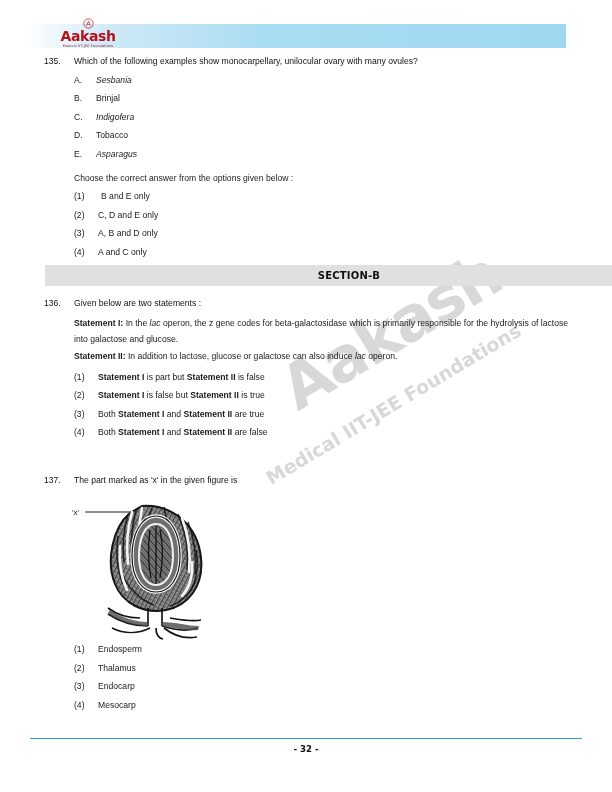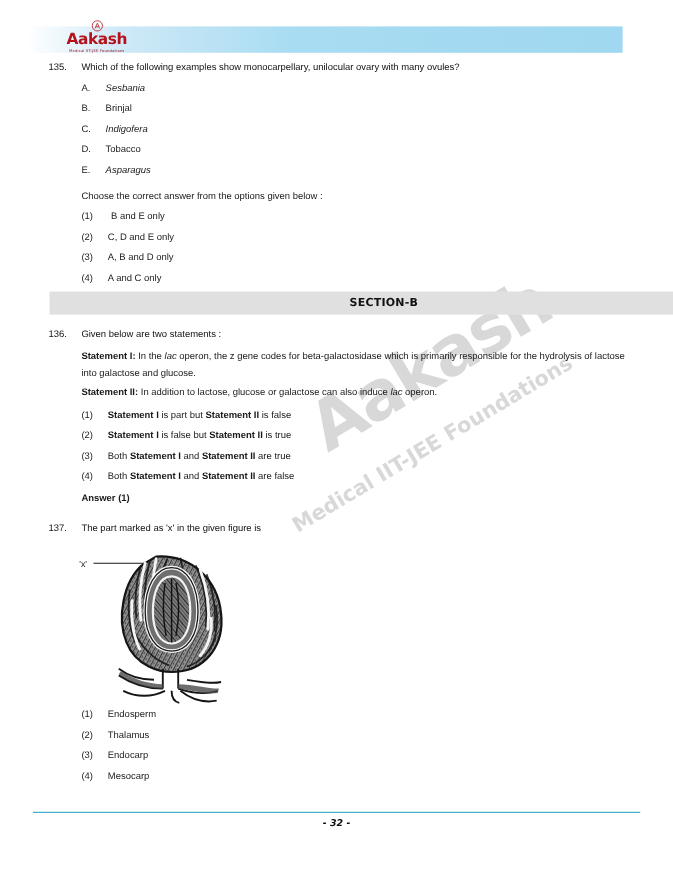--- a/index.html
+++ b/index.html
@@ -245,21 +245,20 @@
   .footer-page {
     position: absolute;
     left: 0;
     top: 6px;
     width: 612px;
     text-align: center;
     font-family: "DejaVu Sans", sans-serif;
     font-weight: bold;
     font-size: 8.6px;
     color: #111;
-    font-style: italic;
   }
 </style>
 </head>
 <body>
 
 <div id="watermark">
   <div class="wm-big">Aakash</div>
   <div class="wm-small">Medical IIT-JEE Foundations</div>
 </div>
 
@@ -361,21 +360,20 @@
       <div class="opt-row">
         <div class="opt-key">(3)</div>
         <div class="opt-val"><span>Both </span><b>Statement I</b><span> and </span><b>Statement II</b><span> are true</span></div>
       </div>
       <div class="opt-row">
         <div class="opt-key">(4)</div>
         <div class="opt-val"><span>Both </span><b>Statement I</b><span> and </span><b>Statement II</b><span> are false</span></div>
       </div>
     </div>
 
-    <div class="answer" style="margin-top:7px;">Answer (1)</div>
   </div>
 
   <div class="q-block" style="top:474px;">
     <div class="q-head">
       <div class="q-num">137.</div>
       <div class="q-text">The part marked as 'x' in the given figure is</div>
     </div>
   </div>
 
   <svg id="figure-137" viewBox="0 0 170 140">

